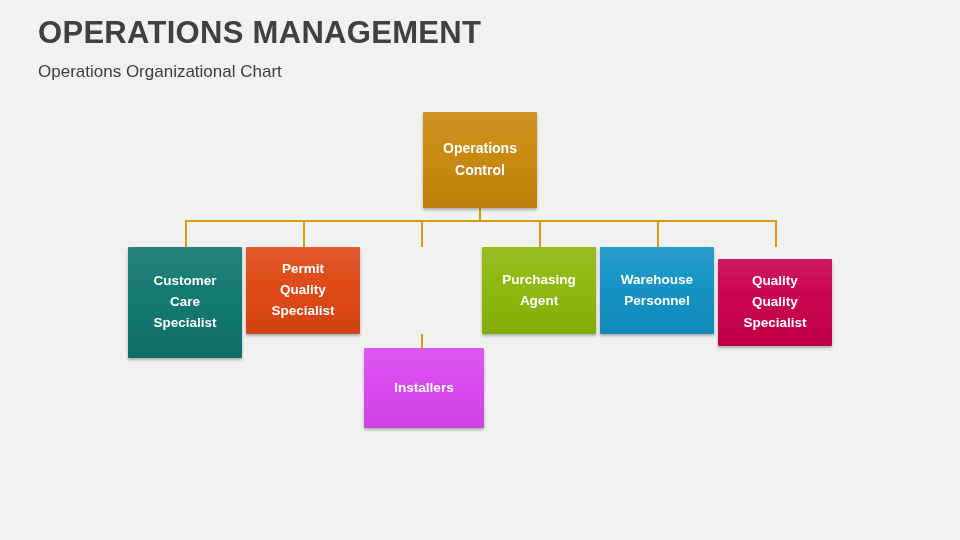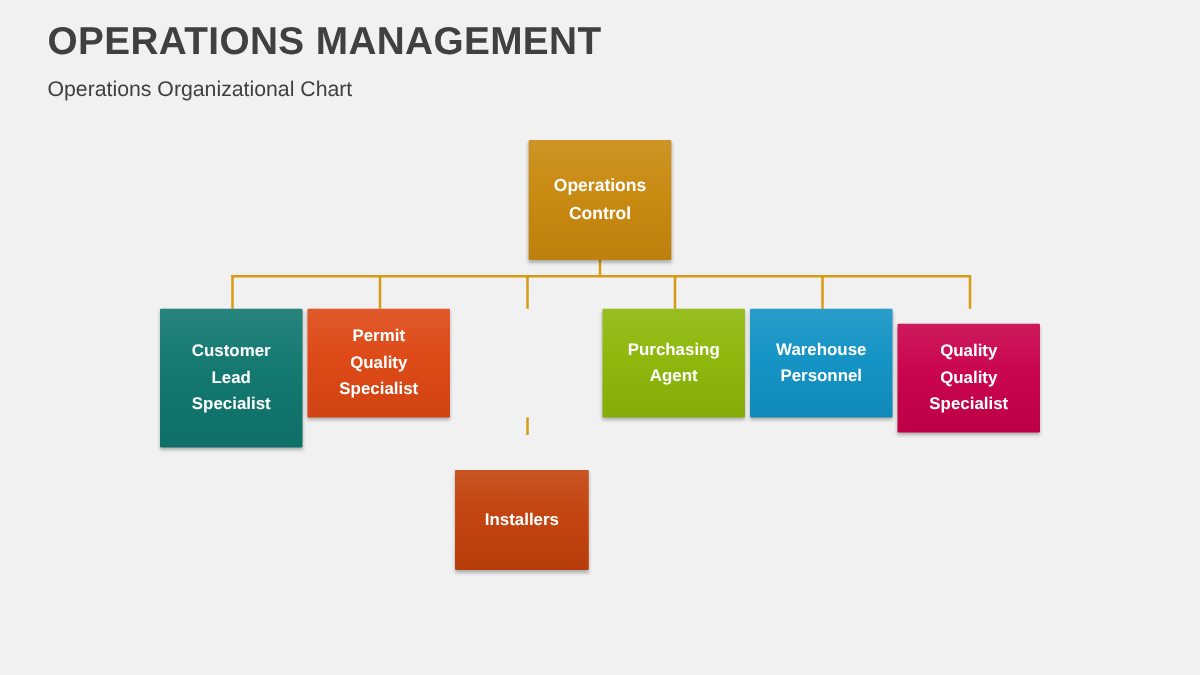--- a/index.html
+++ b/index.html
@@ -113,21 +113,21 @@
   <div class="node root" style="left:423px; top:112px; width:114px; height:96px; background:#c8880d;">
     <span>
       <span>Operations</span>
       <span>Control</span>
     </span>
   </div>
 
   <div class="node" style="left:128px; top:247px; width:114px; height:111px; background:#0f766e;">
     <span>
       <span>Customer</span>
-      <span>Lead</span>
+      <span>Care</span>
       <span>Specialist</span>
     </span>
   </div>
 
   <div class="node" style="left:246px; top:247px; width:114px; height:87px; background:#dd4713;">
     <span>
       <span>Permit</span>
       <span>Quality</span>
       <span>Specialist</span>
     </span>
@@ -149,19 +149,19 @@
   </div>
 
   <div class="node" style="left:718px; top:247px; width:114px; height:87px; background:#c8004b;margin-top:12px;">
     <span>
       <span>Quality</span>
       <span>Quality</span>
       <span>Specialist</span>
     </span>
   </div>
 
-  <div class="node" style="left:364px; top:348px; width:107px; height:80px; background:#c2410c;margin-top:28px;">
+  <div class="node" style="left:364px; top:348px; width:120px; height:80px; background:#d946ef;">
     <span>
       <span>Installers</span>
     </span>
   </div>
 
 </div>
 
 </body></html>

